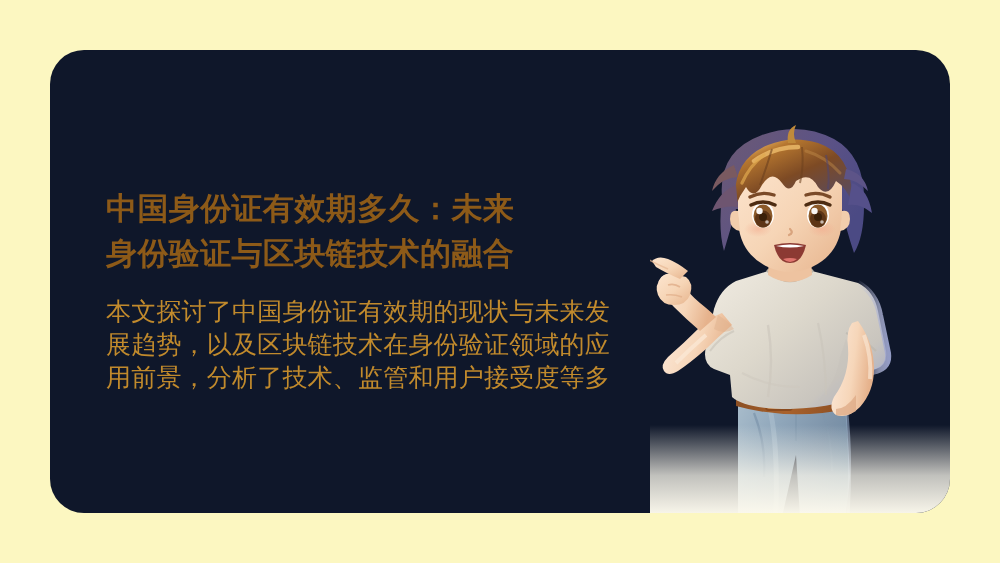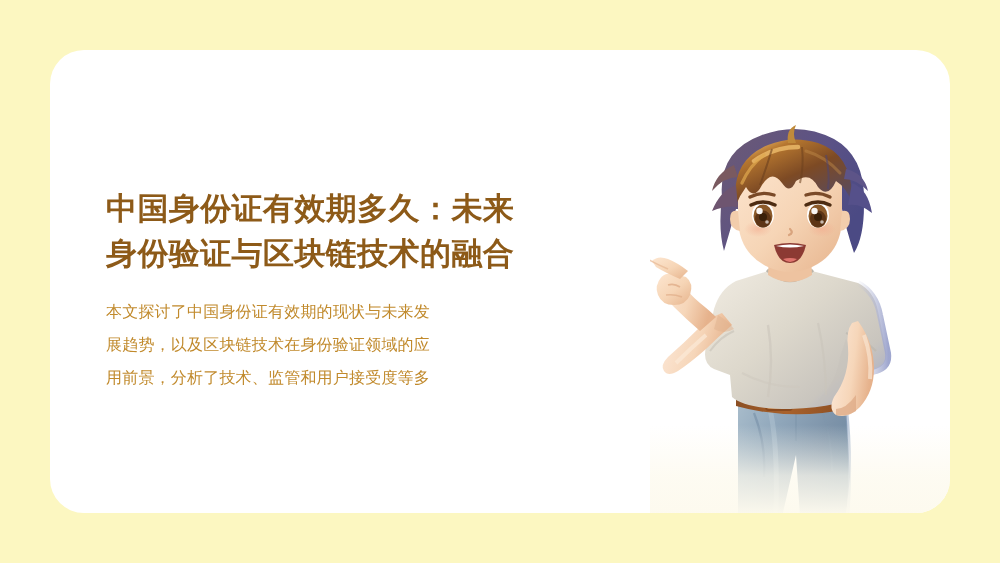--- a/index.html
+++ b/index.html
@@ -21,21 +21,21 @@
     background: #fcf7c1;
     overflow: hidden;
   }
 
   #card {
     position: absolute;
     left: 50px;
     top: 50px;
     width: 900px;
     height: 463px;
-    background: #ffffff;
+    background: #0f172a;
     border-radius: 34px;
     overflow: hidden;
   }
 
   
   #text-block {
     position: absolute;
     left: 56px;      
     top: 136px;      
     width: 520px;
@@ -47,21 +47,21 @@
     font-weight: bold;
     line-height: 45px;
     letter-spacing: 0.4px;
     color: #8d5a18;
     white-space: pre-line;
   }
 
   #subhead {
     margin: 0;
     padding-top: 19px;
-    font-size: 16px;
+    font-size: 25px;
     font-weight: normal;
     line-height: 33px;
     letter-spacing: 0.2px;
     color: #c18a2c;
     white-space: pre-line;
   }
 
   
   #character {
     position: absolute;

